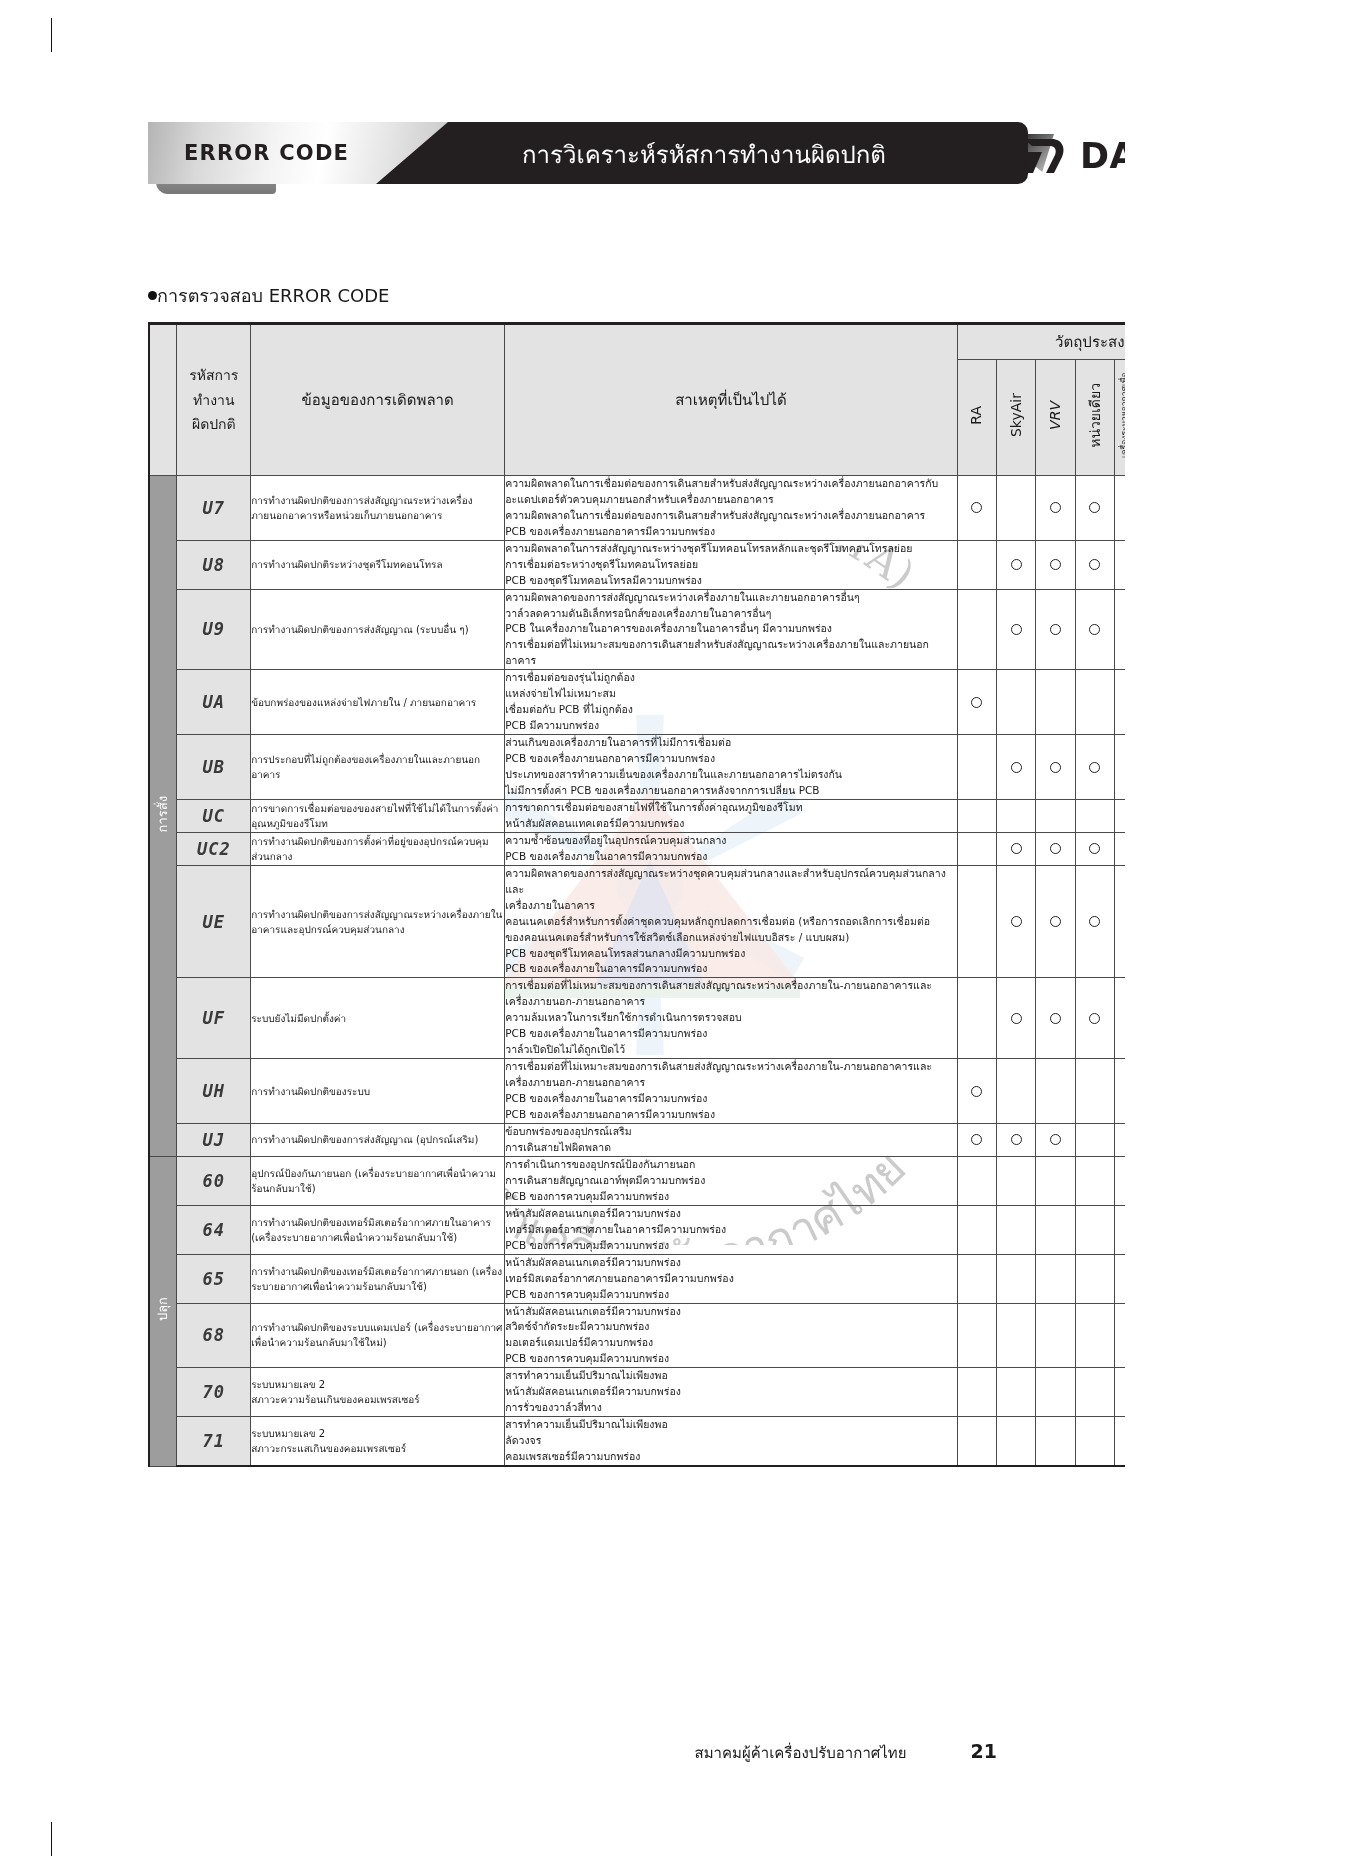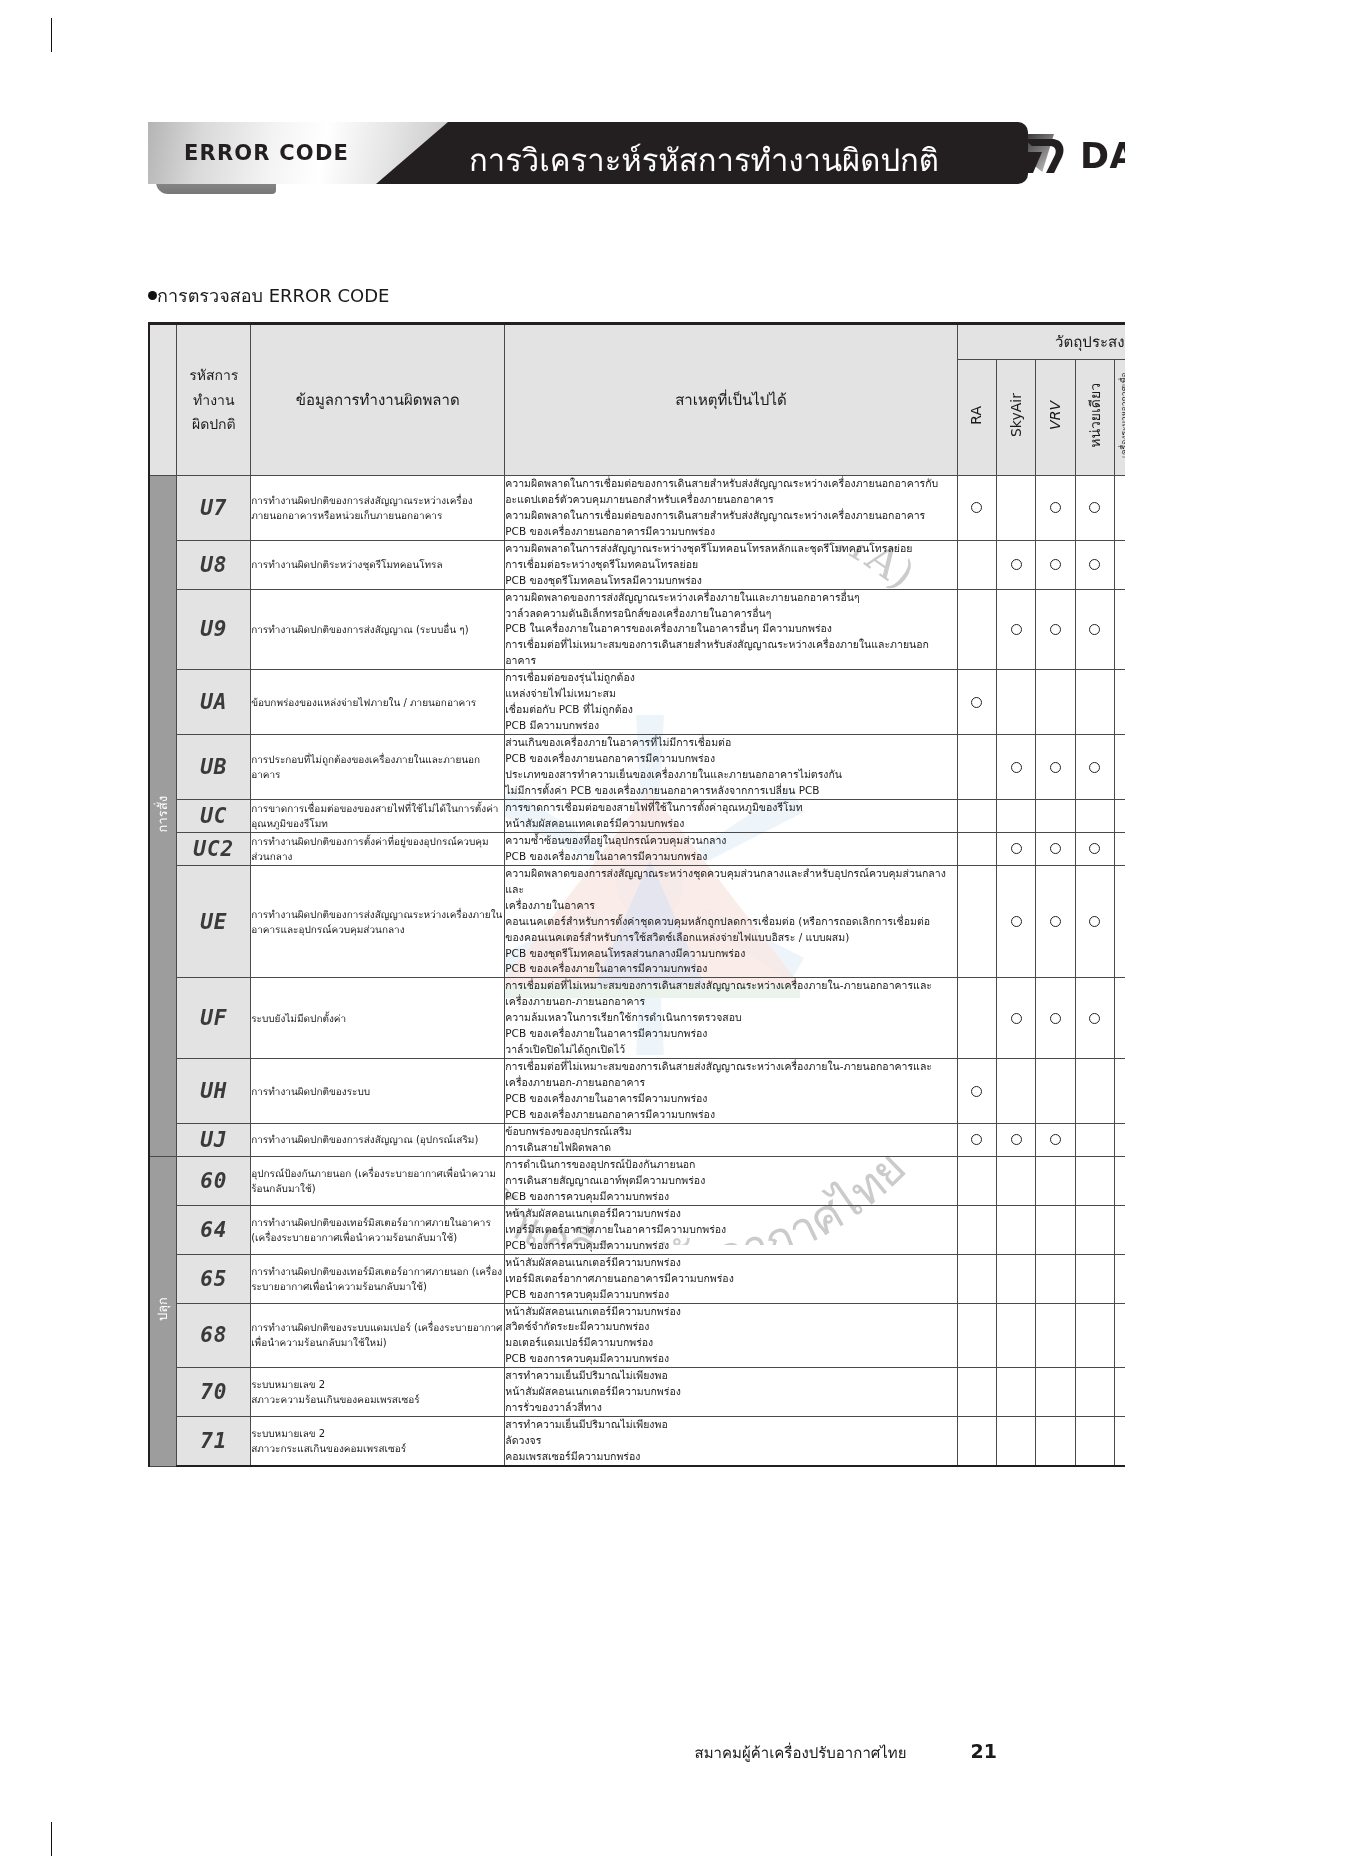--- a/index.html
+++ b/index.html
@@ -55,21 +55,21 @@
     font-size: 21px;
     letter-spacing: 1.2px;
     color: #231f20;
   }
   .banner-title {
     position: absolute;
     left: 276px; top: 13px;
     width: 560px;
     text-align: center;
     color: #fff;
-    font-size: 31px;
+    font-size: 24px;
     font-family: "DejaVu Sans", "Liberation Sans", sans-serif;
   }
   .banner-tail {
     position: absolute;
     left: 880px; top: 12px;
     width: 26px; height: 38px;
     background: linear-gradient(135deg,#3a3a3a 0%,#8e8e8e 60%,#cfcfcf 100%);
     clip-path: polygon(0 0, 100% 0, 55% 100%, 0 70%);
   }
 
@@ -147,21 +147,21 @@
     color: #fff;
     text-align: center;
     width: 22px;
   }
   .grp-cell .vtext { font-size: 13px; color: #fff; }
 
   .code-cell {
     background: #e3e3e3 !important;
     text-align: center;
     font-family: "DejaVu Sans Mono", monospace;
-    font-size: 21px;
+    font-size: 17px;
     letter-spacing: 1px;
     color: #3a3a3a;
     font-style: italic;
     font-weight: bold;
   }
   .info-cell {
     font-size: 10px;
     line-height: 1.5;
     padding: 7px 8px 7px 9px;
     vertical-align: top;
@@ -285,21 +285,21 @@
       <thead>
         <tr>
           <td class="hdr hdr-top leftedge" rowspan="2"></td>
           <td class="hdr hdr-top" rowspan="2">
             <div style="line-height:1.75;font-size:14px;">
               <div>รหัสการ</div>
               <div>ทำงาน</div>
               <div>ผิดปกติ</div>
             </div>
           </td>
-          <td class="hdr hdr-top" rowspan="2">ข้อมูลการทำงานผิดพลาด</td>
+          <td class="hdr hdr-top" rowspan="2">ข้อมูอของการเดิดพลาด</td>
           <td class="hdr hdr-top" rowspan="2">สาเหตุที่เป็นไปได้</td>
           <td class="hdr hdr-top rightedge" colspan="7" style="height:36px;">วัตถุประสงค์</td>
         </tr>
         <tr>
           <td class="hdr" style="height:110px;"><span class="vtext">RA</span></td>
           <td class="hdr"><span class="vtext">SkyAir</span></td>
           <td class="hdr"><span class="vtext ital">VRV</span></td>
           <td class="hdr"><span class="vtext">หน่วยเดียว</span></td>
           <td class="hdr"><span class="vtext small">เครื่องระบายอากาศเพื่อนำความร้อนกลับมาใช้ใหม่</span></td>
           <td class="hdr"><span class="vtext">เครื่องทำความเย็น</span></td>

